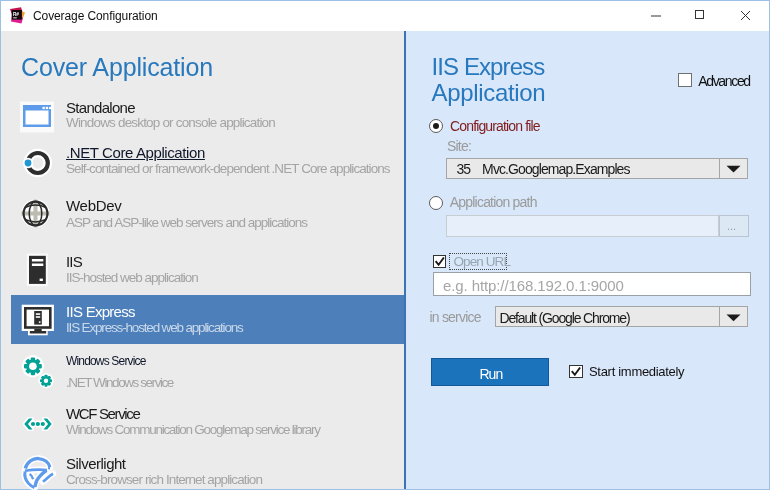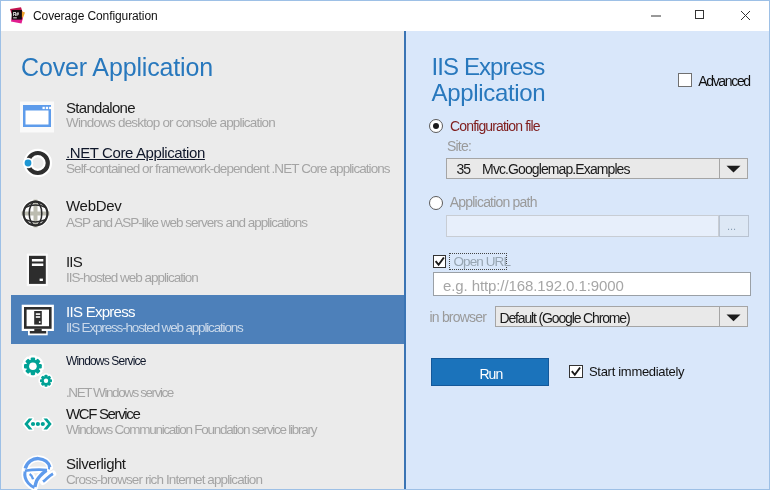--- a/index.html
+++ b/index.html
@@ -34,24 +34,24 @@
   <div class="txt" style="left:66px;top:198.1px;font-size:15px;letter-spacing:-0.3px;color:#1a1a1a;">WebDev</div>
   <div class="txt" style="left:66px;top:215.6px;font-size:13.5px;letter-spacing:-0.99px;color:#a4a4a4;">ASP and ASP-like web servers and applications</div>
 
   <div class="txt" style="left:66px;top:254px;font-size:15px;letter-spacing:-0.8px;color:#1a1a1a;">IIS</div>
   <div class="txt" style="left:66px;top:271.4px;font-size:13.5px;letter-spacing:-1.02px;color:#a4a4a4;">IIS-hosted web application</div>
 
   <div class="txt" style="left:66px;top:304px;font-size:15px;letter-spacing:-0.72px;color:#ffffff;">IIS Express</div>
   <div class="txt" style="left:66px;top:320.9px;font-size:13.5px;letter-spacing:-1.17px;color:#c9d8ea;">IIS Express-hosted web applications</div>
 
   <div class="txt" style="left:66px;top:355.2px;font-size:12px;letter-spacing:-0.83px;color:#0f172a;">Windows Service</div>
-  <div class="txt" style="left:66px;top:386px;font-size:13.5px;letter-spacing:-1.43px;color:#a4a4a4;">.NET Windows service</div>
+  <div class="txt" style="left:66px;top:376px;font-size:13.5px;letter-spacing:-1.43px;color:#a4a4a4;">.NET Windows service</div>
 
   <div class="txt" style="left:66px;top:405.9px;font-size:15px;letter-spacing:-1.35px;color:#1a1a1a;">WCF Service</div>
-  <div class="txt" style="left:66px;top:422.9px;font-size:13.5px;letter-spacing:-1.26px;color:#a4a4a4;">Windows Communication Foundation service library</div>
+  <div class="txt" style="left:66px;top:422.9px;font-size:13.5px;letter-spacing:-1.26px;color:#a4a4a4;">Windows Communication Googlemap service library</div>
 
   <div class="txt" style="left:66px;top:455.8px;font-size:15px;letter-spacing:-0.5px;color:#1a1a1a;">Silverlight</div>
   <div class="txt" style="left:66px;top:472.7px;font-size:13.5px;letter-spacing:-0.9px;color:#a4a4a4;">Cross-browser rich Internet application</div>
 
   <div class="txt" style="left:431.5px;top:55.2px;font-size:24px;letter-spacing:-0.9px;color:#2878bd;">IIS Express</div>
   <div class="txt" style="left:431.5px;top:80.9px;font-size:24px;letter-spacing:-0.33px;color:#2878bd;">Application</div>
 
   <div class="abs" style="left:678px;top:73px;width:14px;height:14px;background:#fff;border:1px solid #707070;"></div>
   <div class="txt" style="left:698.3px;top:73.5px;font-size:14px;letter-spacing:-1.35px;color:#111;">Advanced</div>
 
@@ -72,21 +72,21 @@
   <div class="abs" style="left:719px;top:215px;width:30px;height:22px;background:#dde8f5;border:1px solid #b9c3d1;"></div>
   <div class="txt" style="left:727px;top:221px;font-size:11px;color:#8ba0b5;">...</div>
 
   <div class="abs" style="left:433px;top:255px;width:13px;height:13px;background:#fff;border:1px solid #333;"></div>
   <div class="abs" style="left:449px;top:252.5px;width:58px;height:17px;border:1px dotted #444;"></div>
   <div class="txt" style="left:453.5px;top:254.9px;font-size:13.5px;letter-spacing:-0.9px;color:#97a5b2;">Open URL</div>
 
   <div class="abs" style="left:433px;top:272px;width:318px;height:24px;background:#fff;border:1px solid #9aa0a6;"></div>
   <div class="txt" style="left:443px;top:277.5px;font-size:15px;letter-spacing:-0.1px;color:#a6a6a6;">e.g. http://168.192.0.1:9000</div>
 
-  <div class="txt" style="left:429.5px;top:310.1px;font-size:14px;letter-spacing:-0.8px;color:#9a9a9a;">in browser</div>
+  <div class="txt" style="left:429.5px;top:310.1px;font-size:14px;letter-spacing:-0.8px;color:#9a9a9a;">in service</div>
   <div class="abs" style="left:494.5px;top:306px;width:253.5px;height:21px;background:#e9e9e9;border:1px solid #a5a5a5;"></div>
   <div class="abs" style="left:718.5px;top:307px;width:1px;height:19px;background:#a5a5a5;"></div>
   <div class="txt" style="left:499.5px;top:311px;font-size:14px;letter-spacing:-1.15px;color:#1a1a1a;">Default (Google Chrome)</div>
 
   <div class="abs" style="left:431px;top:358px;width:118px;height:28px;background:#1b73bb;border:1px solid #15599a;"></div>
   <div class="txt" style="left:479.5px;top:367.1px;font-size:14px;letter-spacing:-1px;color:#fff;">Run</div>
 
   <div class="abs" style="left:569px;top:364.8px;width:13.5px;height:13.5px;background:#fff;border:1px solid #333;"></div>
   <div class="txt" style="left:589px;top:364.6px;font-size:13px;letter-spacing:-0.3px;color:#111;">Start immediately</div>
 

